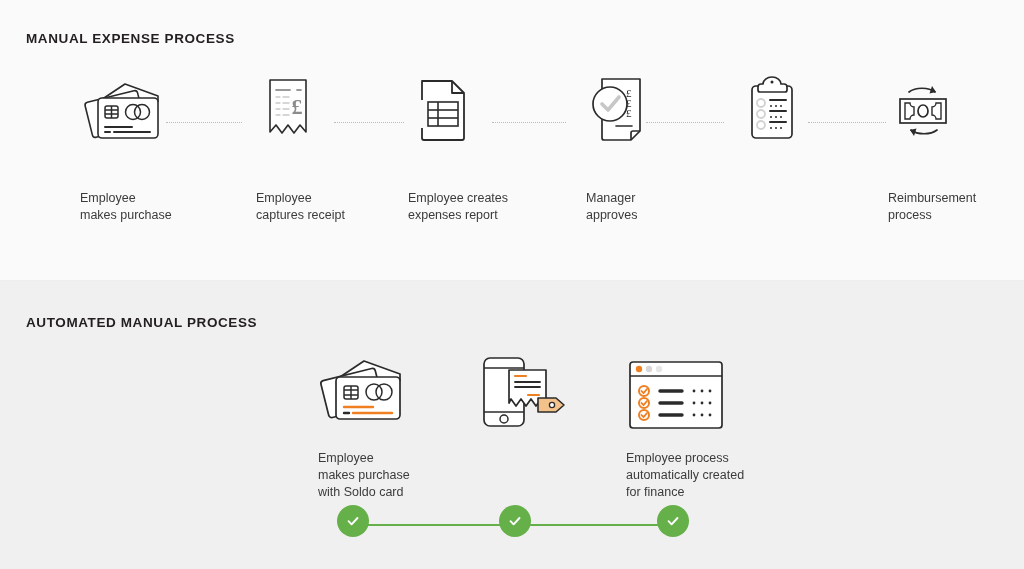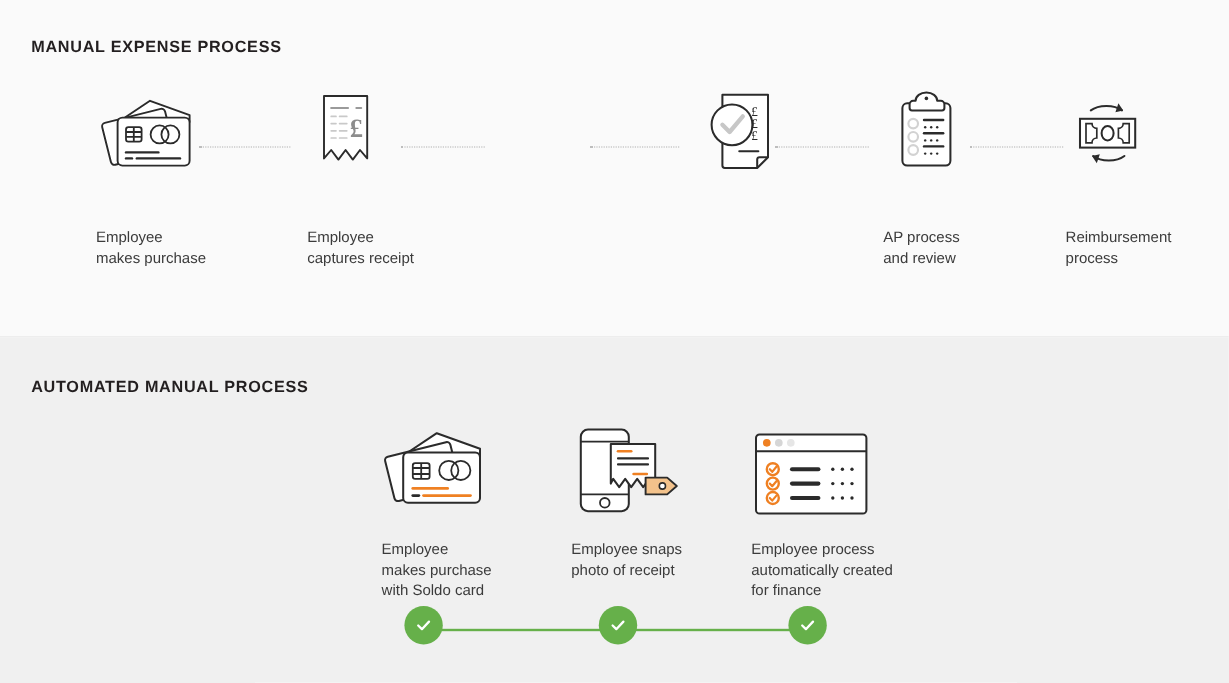--- a/index.html
+++ b/index.html
@@ -165,20 +165,37 @@
             <line x1="20" y1="45" x2="24" y2="45"></line>
               <line x1="27" y1="45" x2="33" y2="45"></line>
           </g>
           <text x="41" y="44" font-family="'Liberation Serif',serif" font-size="22" font-weight="bold" fill="#8c8c8c" text-anchor="middle">£</text>
         </svg>
       </div>
       <div class="step-label">Employee
 captures receipt</div>
     </div>
 
+    <div class="step" style="left:400px;">
+      <div class="icon-box">
+        <svg width="66" height="80" viewBox="0 0 66 80">
+          <path d="M14 11 H44 L56 23 V68 a2 2 0 0 1 -2 2 H16 a2 2 0 0 1 -2 -2 Z" fill="#ffffff" stroke="#2b2b2b" stroke-width="1.8" stroke-linejoin="round"></path>
+          <path d="M44 11 V23 H56" fill="none" stroke="#2b2b2b" stroke-width="1.8" stroke-linejoin="round"></path>
+          <rect x="9" y="30" width="42" height="28" fill="#fafafa" stroke="none"></rect>
+          <rect x="20" y="32" width="30" height="24" fill="#ffffff" stroke="#2b2b2b" stroke-width="1.6"></rect>
+          <g stroke="#2b2b2b" stroke-width="1.6">
+            <line x1="20" y1="40" x2="50" y2="40"></line>
+            <line x1="20" y1="48" x2="50" y2="48"></line>
+            <line x1="30" y1="32" x2="30" y2="56"></line>
+          </g>
+        </svg>
+      </div>
+      <div class="step-label">Employee creates
+expenses report</div>
+    </div>
 
     <div class="step" style="left:578px;">
       <div class="icon-box">
         <svg width="70" height="82" viewBox="0 0 70 82">
           <path d="M16 10 H54 V62 L45 71 H18 a2 2 0 0 1 -2 -2 Z" fill="#ffffff" stroke="#2b2b2b" stroke-width="1.7" stroke-linejoin="round"></path>
           <path d="M54 62 H47 a2 2 0 0 0 -2 2 V71" fill="none" stroke="#2b2b2b" stroke-width="1.7" stroke-linejoin="round"></path>
           <g stroke="#2b2b2b" stroke-width="1.6" stroke-linecap="round">
             <line x1="22" y1="24" x2="36" y2="24"></line>
             <line x1="22" y1="34" x2="36" y2="34"></line>
             <line x1="22" y1="44" x2="36" y2="44"></line>
@@ -186,20 +203,22 @@
           </g>
           <g font-family="'Liberation Serif',serif" font-size="11" fill="#2b2b2b">
             <text x="40" y="28">£</text>
             <text x="40" y="38">£</text>
             <text x="40" y="48">£</text>
           </g>
           <circle cx="24" cy="35" r="17" fill="#ffffff" stroke="#2b2b2b" stroke-width="1.7"></circle>
           <path d="M16 35 L22 41 L33 28" fill="none" stroke="#c7c7c7" stroke-width="3.6" stroke-linecap="round" stroke-linejoin="round"></path>
         </svg>
       </div>
+      <div class="step-label">Manager
+approves</div>
     </div>
 
     <div class="step" style="left:728px;">
       <div class="icon-box">
         <svg width="70" height="80" viewBox="0 0 70 80">
           <rect x="16" y="16" width="40" height="52" rx="4" fill="#ffffff" stroke="#2b2b2b" stroke-width="1.7"></rect>
           <path d="M27 14 a9 7 0 0 1 18 0 h3 a3 3 0 0 1 3 3 v3 a2 2 0 0 1 -2 2 H24 a2 2 0 0 1 -2 -2 v-3 a3 3 0 0 1 3 -3 Z" fill="#ffffff" stroke="#2b2b2b" stroke-width="1.7" stroke-linejoin="round"></path>
           <circle cx="36" cy="12" r="1.5" fill="#2b2b2b"></circle>
           <g fill="none" stroke="#d2d2d2" stroke-width="1.8">
             <circle cx="25" cy="33" r="4"></circle>
@@ -217,22 +236,20 @@
               <circle cx="45" cy="36" r="1"></circle>
             <circle cx="35" cy="47" r="1"></circle>
               <circle cx="40" cy="47" r="1"></circle>
               <circle cx="45" cy="47" r="1"></circle>
             <circle cx="35" cy="58" r="1"></circle>
               <circle cx="40" cy="58" r="1"></circle>
               <circle cx="45" cy="58" r="1"></circle>
           </g>
         </svg>
       </div>
-      <div class="step-label">AP process
-and review</div>
     </div>
 
     <div class="step" style="left:880px;">
       <div class="icon-box">
         <svg width="70" height="80" viewBox="0 0 70 80">
           <rect x="12" y="29" width="46" height="24" fill="#ffffff" stroke="#2b2b2b" stroke-width="1.7"></rect>
           <path d="M17 33 h5 a4 4 0 0 0 4 4 v8 a4 4 0 0 0 -4 4 h-5 Z M53 33 h-5 a4 4 0 0 1 -4 4 v8 a4 4 0 0 1 4 4 h5 Z" fill="none" stroke="#2b2b2b" stroke-width="1.4"></path>
           <ellipse cx="35" cy="41" rx="5" ry="6" fill="none" stroke="#2b2b2b" stroke-width="1.7"></ellipse>
           <path d="M21 22 a16 9 0 0 1 26 0" fill="none" stroke="#2b2b2b" stroke-width="1.7" stroke-linecap="round"></path>
           <path d="M44 16 L48 22 L41.5 23.5 Z" fill="#2b2b2b"></path>
@@ -293,22 +310,20 @@
             <line x1="52" y1="45" x2="63" y2="45"></line>
           </g>
           <g stroke="#2b2b2b" stroke-width="1.8" stroke-linecap="round">
             <line x1="39" y1="32" x2="64" y2="32"></line>
             <line x1="39" y1="37" x2="64" y2="37"></line>
           </g>
           <path d="M62 48 H80 L88 55 L80 62 H62 Z" fill="#f3c28b" stroke="#2b2b2b" stroke-width="1.6" stroke-linejoin="round"></path>
           <circle cx="76" cy="55" r="2.6" fill="#ffffff" stroke="#2b2b2b" stroke-width="1.3"></circle>
         </svg>
       </div>
-      <div class="step-label">Employee snaps
-photo of receipt</div>
     </div>
 
     <div class="astep" style="left:626px;">
       <div class="icon-box">
         <svg width="100" height="82" viewBox="0 0 100 82">
           <rect x="4" y="12" width="92" height="66" rx="3" fill="#ffffff" stroke="#2b2b2b" stroke-width="1.7"></rect>
           <path d="M4 26 H96" fill="none" stroke="#2b2b2b" stroke-width="1.7"></path>
           <circle cx="13" cy="19" r="3.2" fill="#ef8022"></circle>
           <circle cx="23" cy="19" r="3.2" fill="#d6d6d6"></circle>
           <circle cx="33" cy="19" r="3.2" fill="#e6e6e6"></circle>

